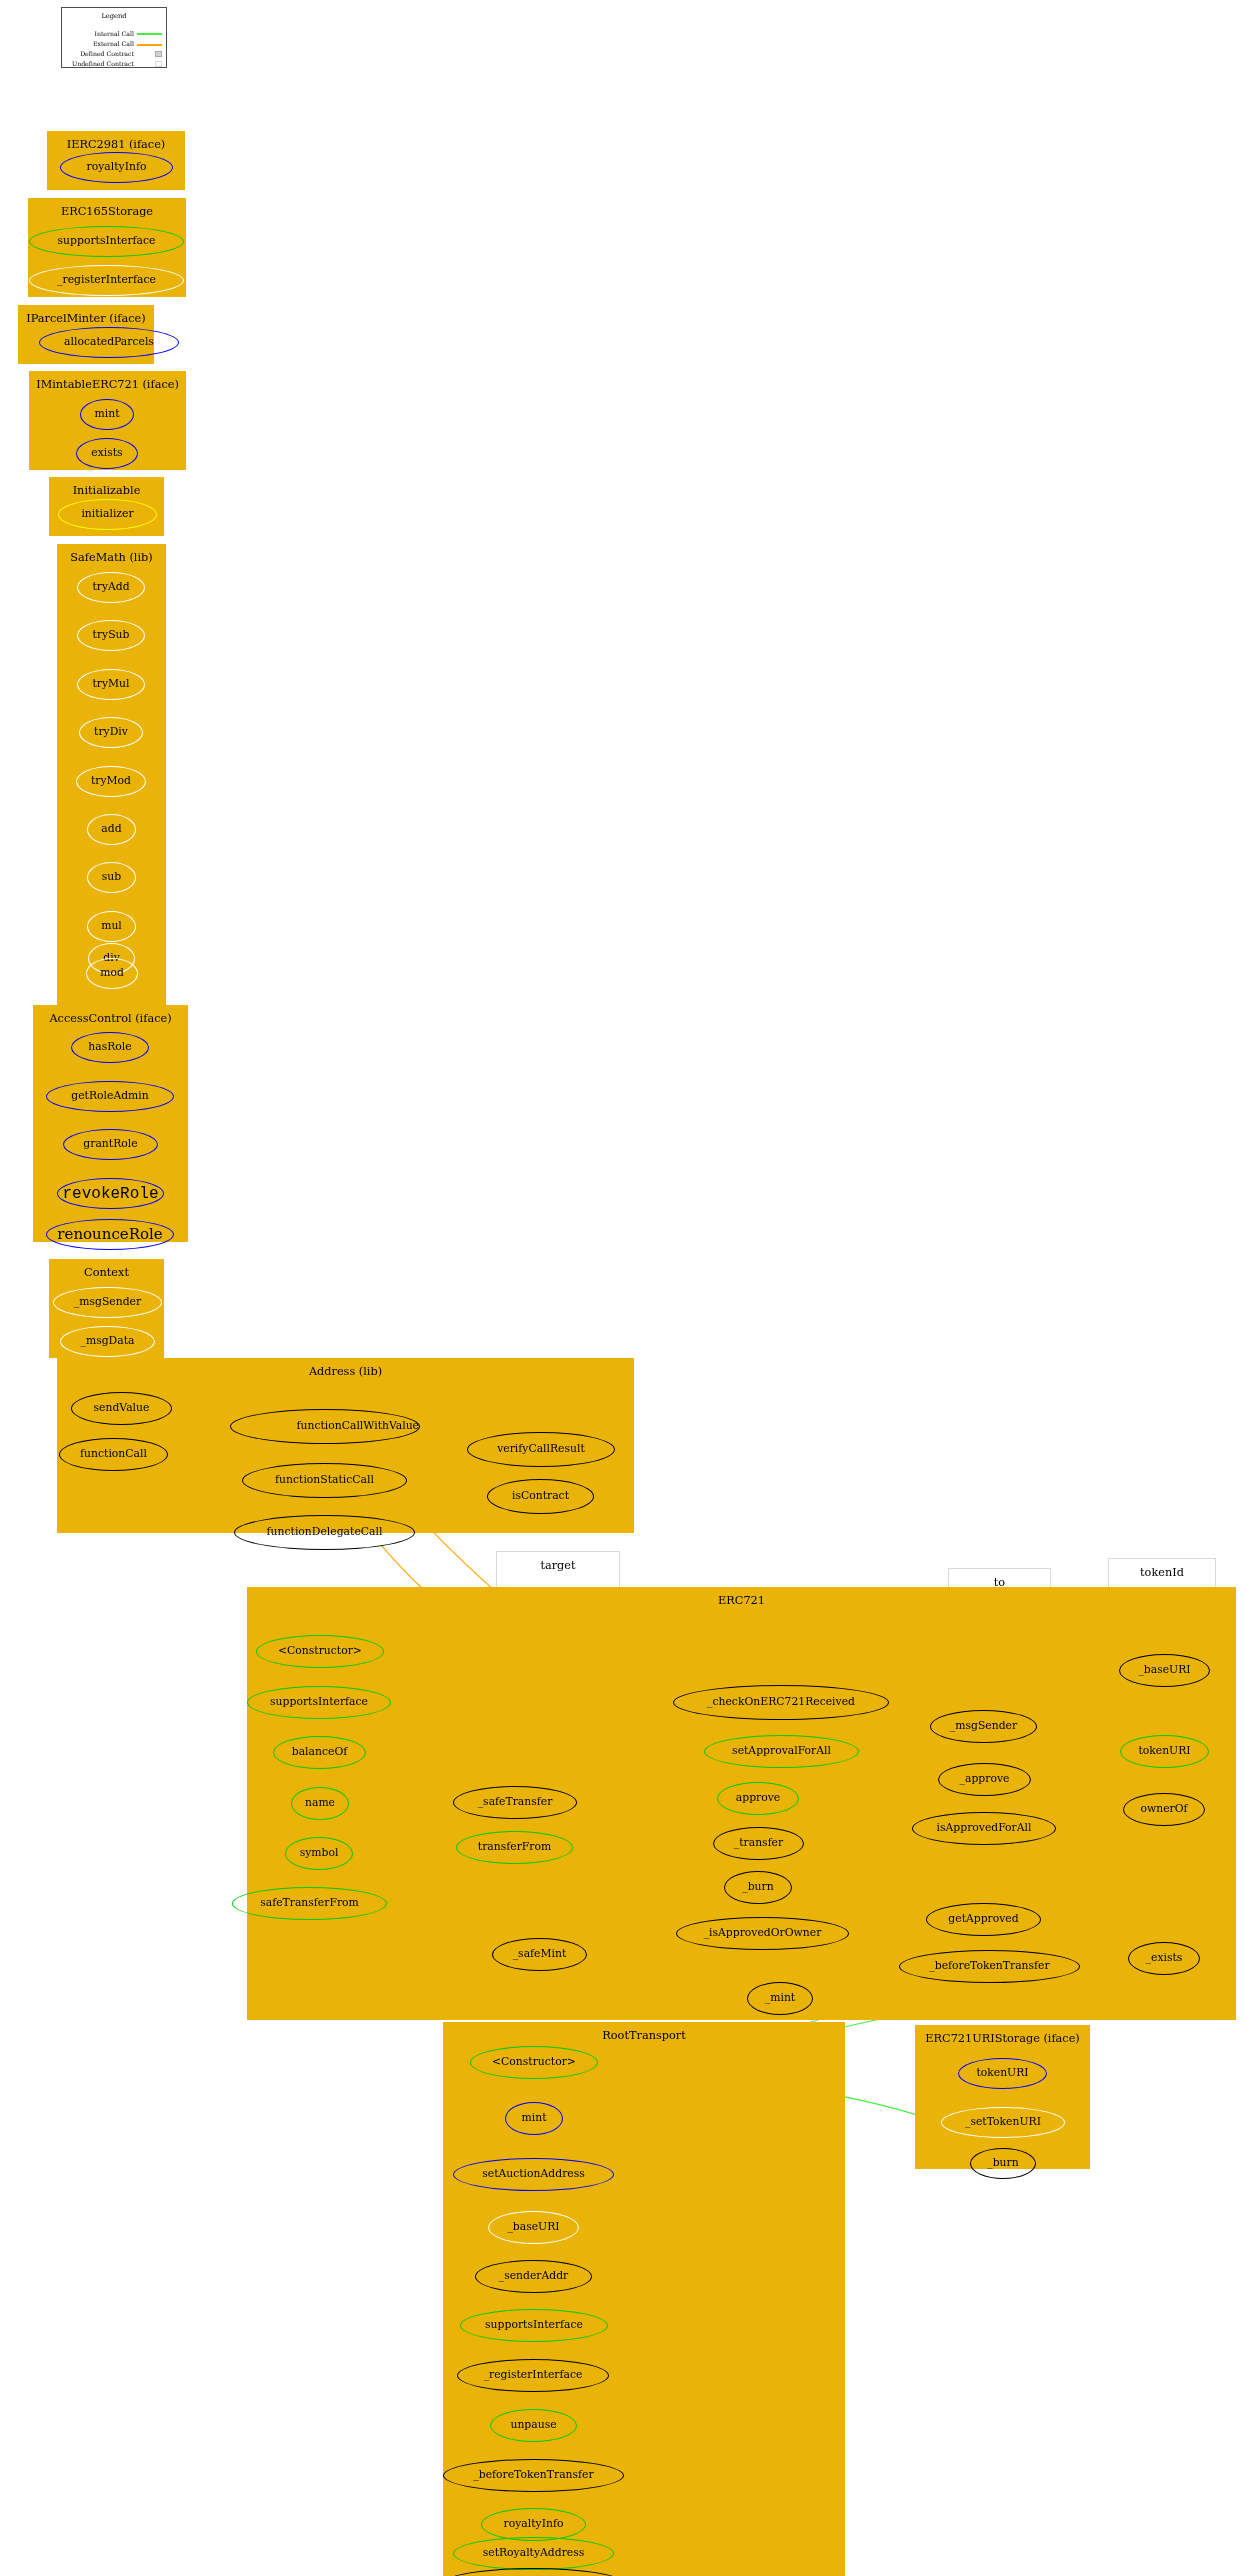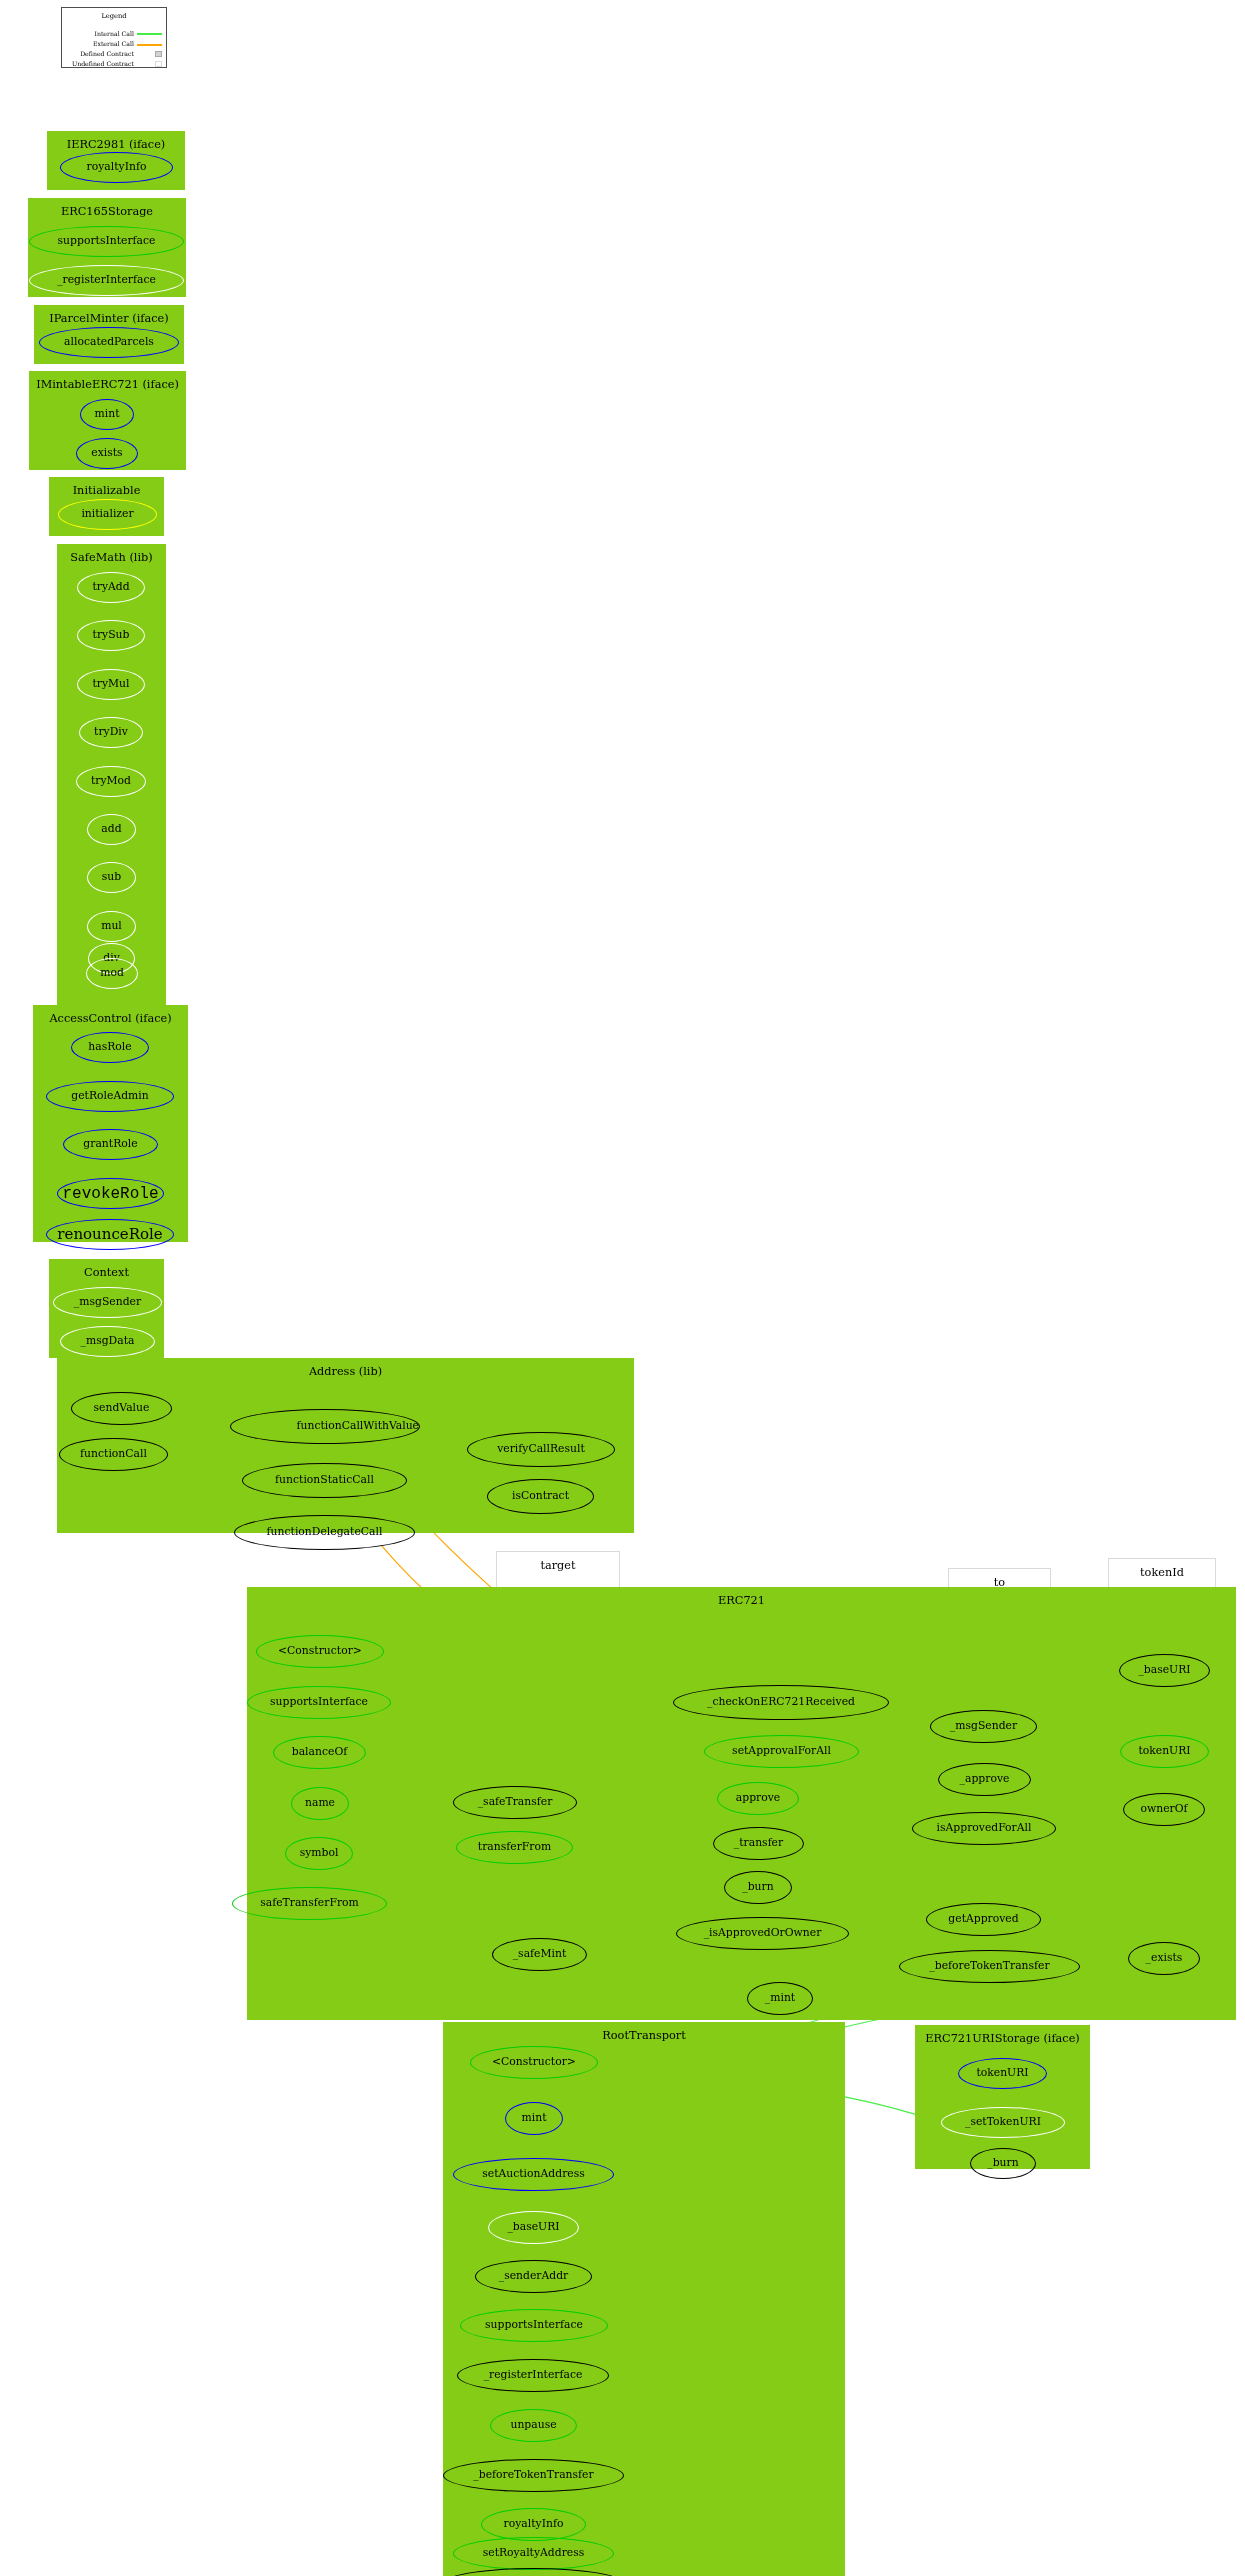--- a/index.html
+++ b/index.html
@@ -1,19 +1,19 @@
 <!DOCTYPE html>
 <html style="font-size:8.2px"><head>
 <meta charset="utf-8">
 <style>
   html,body{margin:0;padding:0;background:#ffffff;}
   body{font-family:"DejaVu Serif", serif;}
   #canvas{position:relative;width:1246px;height:3643px;background:#fff;overflow:hidden;}
   .cluster{position:absolute;box-sizing:border-box;}
-  .cluster.filled{background:#84cc16;}
+  .cluster.filled{background:#eab308;}
   .cluster.outlined{background:#ffffff;border:0.5px solid #d9d9d9;}
   .cluster.legendbox{background:#ffffff;border:1px solid #4d4d4d;}
   .cluster-label{position:absolute;left:0;right:0;text-align:center;color:#000;white-space:nowrap;font-family:"DejaVu Serif",serif;}
   .node{position:absolute;display:flex;align-items:center;justify-content:center;box-sizing:border-box;border-radius:50%;border-style:solid;background:transparent;}
   .node span{white-space:nowrap;color:#000;font-family:"DejaVu Serif",serif;line-height:1;}
   #edges{position:absolute;left:0;top:0;width:1246px;height:3643px;pointer-events:none;}
   .legend-row{position:absolute;white-space:nowrap;text-align:right;font-family:"DejaVu Serif",serif;color:#000;}
   .legend-line{position:absolute;height:1.5px;}
   .legend-swatch{position:absolute;box-sizing:border-box;}
 </style>
@@ -115,21 +115,21 @@
       </div>
       <div class="cluster filled" style="left: 28px; top: 198px; width: 158px; height: 99px;">
         <div class="cluster-label" style="top: 7.2px; font-size: 11.3px;">ERC165Storage</div>
       </div>
       <div class="node" style="left: 29px; top: 226px; width: 155px; height: 31px; border-width: 1px; border-color: rgb(0, 204, 0);">
         <span style="font-size: 10.8px;">supportsInterface</span>
       </div>
       <div class="node" style="left: 29px; top: 265px; width: 155px; height: 31px; border-width: 1px; border-color: rgb(255, 255, 255);">
         <span style="font-size: 10.8px;">_registerInterface</span>
       </div>
-      <div class="cluster filled" style="left: 34px; top: 305px; width: 150px; height: 59px;">
+      <div class="cluster filled" style="left: 18px; top: 305px; width: 136px; height: 59px;">
         <div class="cluster-label" style="top: 7.2px; font-size: 11.3px;">IParcelMinter  (iface)</div>
       </div>
       <div class="node" style="left: 39px; top: 327px; width: 140px; height: 31px; border-width: 1px; border-color: rgb(0, 0, 255);">
         <span style="font-size: 10.8px;">allocatedParcels</span>
       </div>
       <div class="cluster filled" style="left: 29px; top: 371px; width: 157px; height: 99px;">
         <div class="cluster-label" style="top: 7.2px; font-size: 11.3px;">IMintableERC721  (iface)</div>
       </div>
       <div class="node" style="left: 80px; top: 399px; width: 54px; height: 31px; border-width: 1px; border-color: rgb(0, 0, 255);">
         <span style="font-size: 10.8px;">mint</span>

